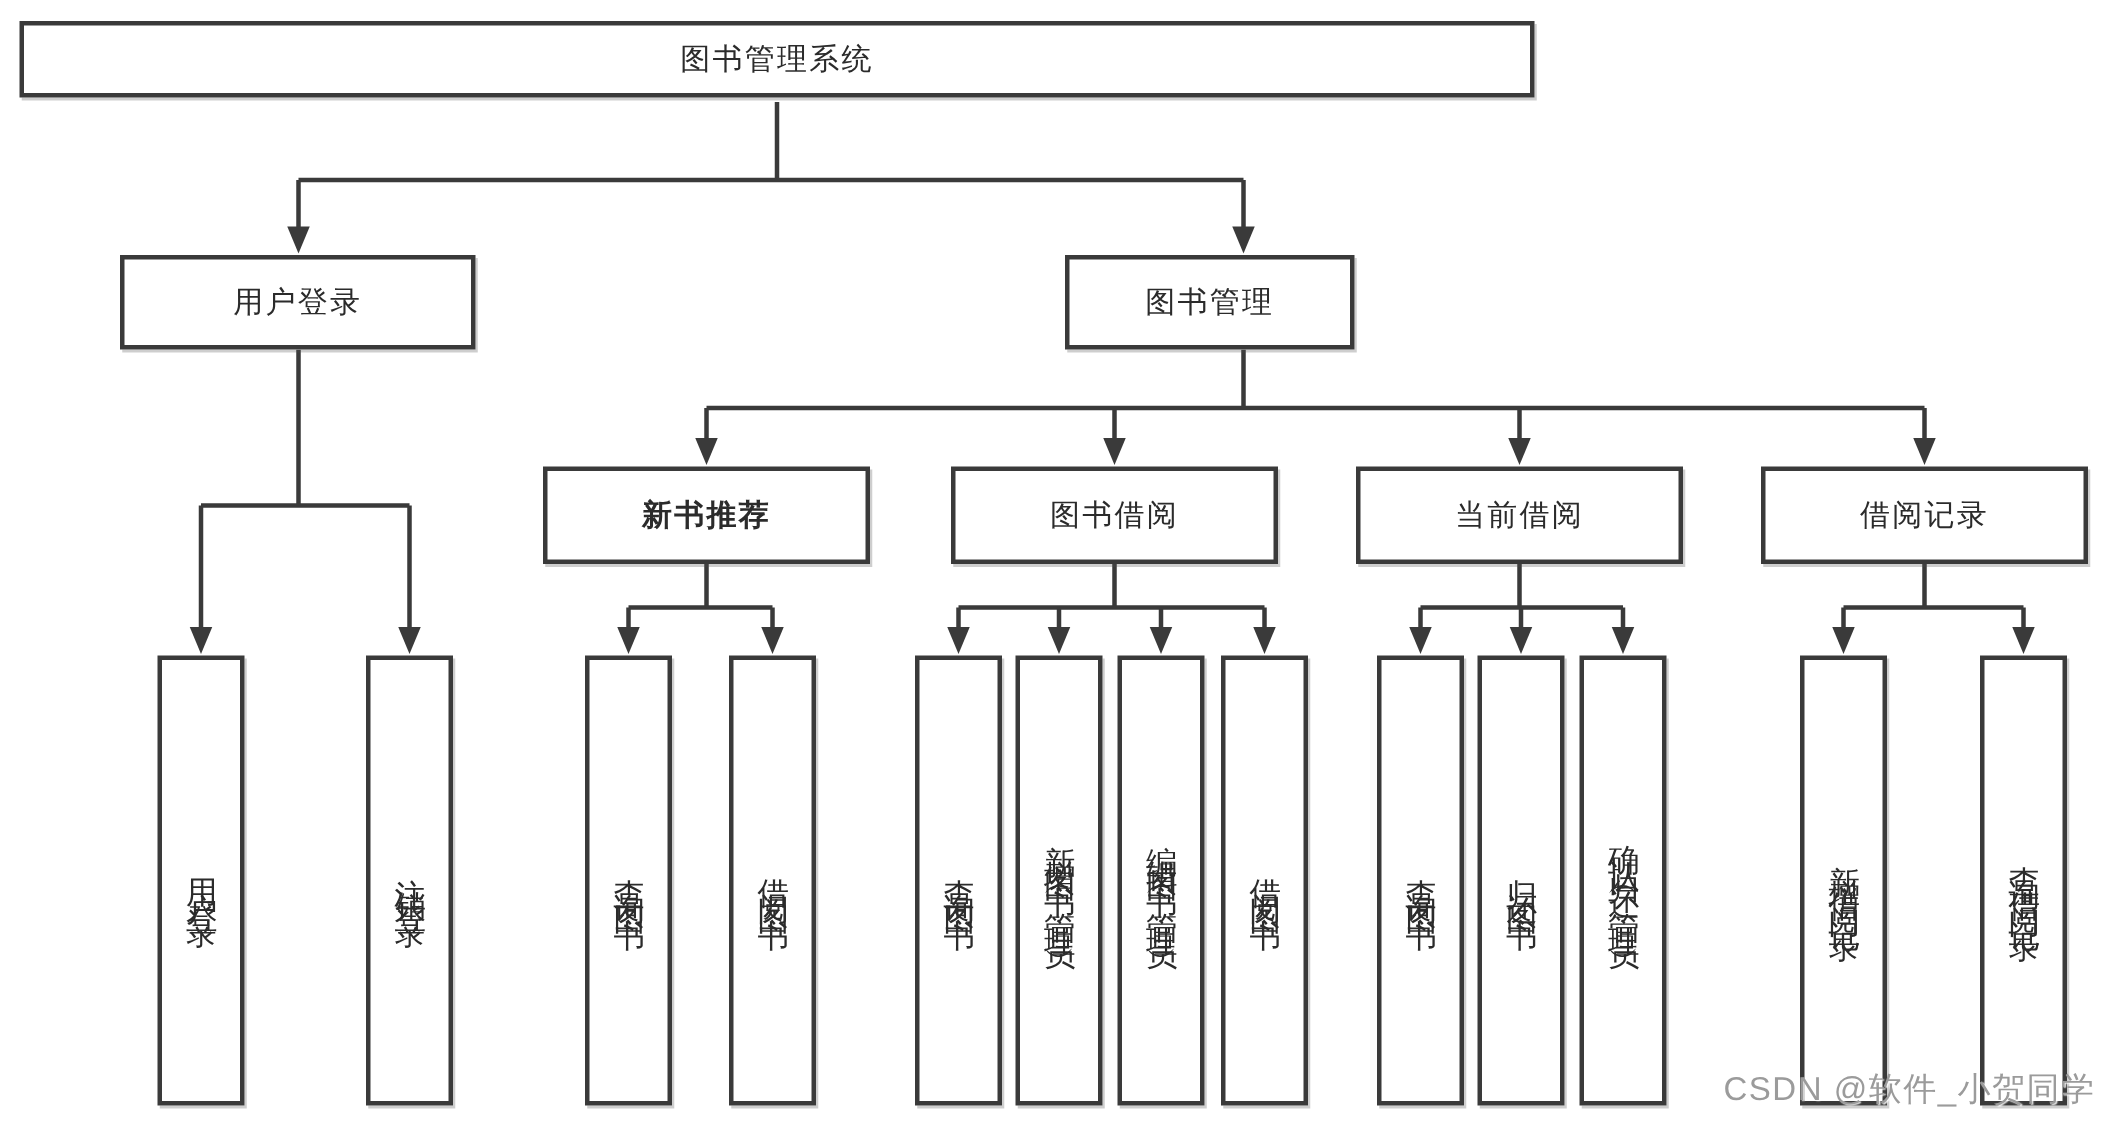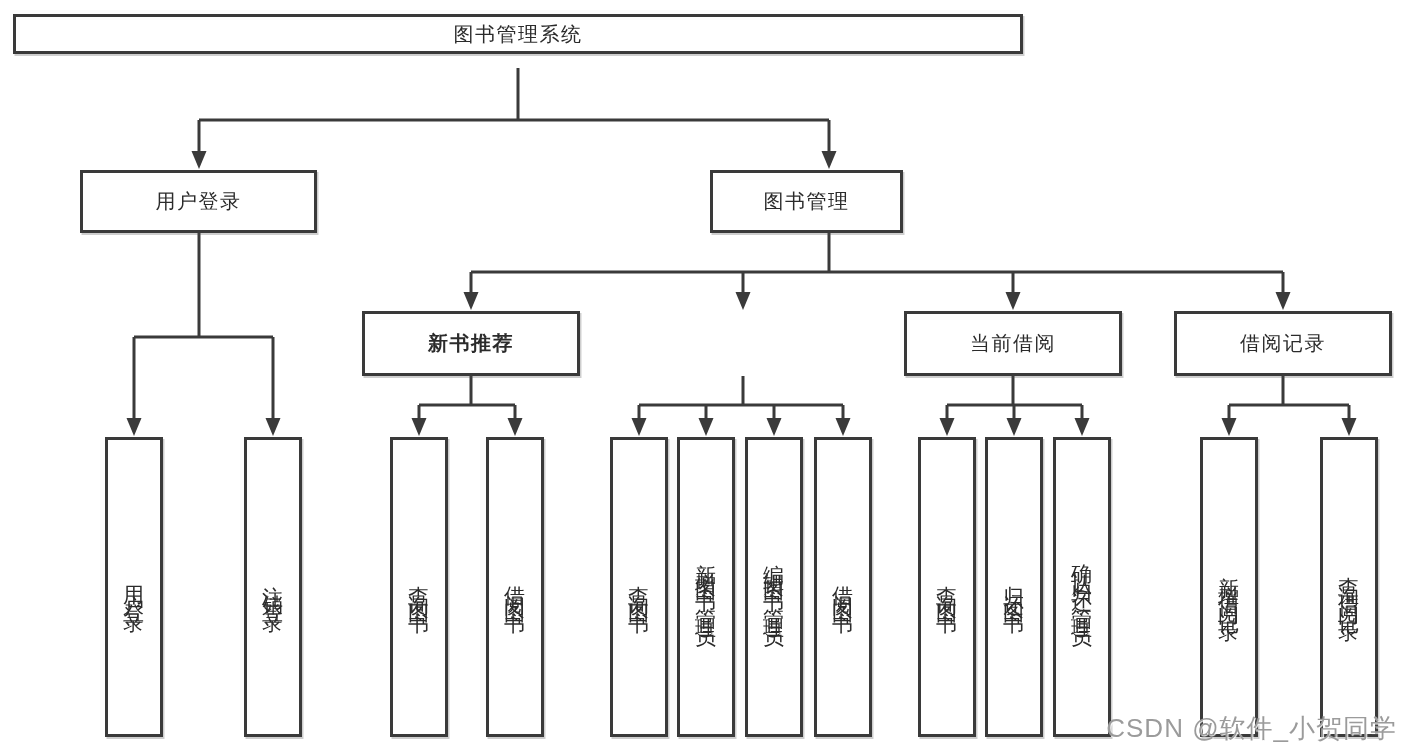--- a/index.html
+++ b/index.html
@@ -27,21 +27,21 @@
   .vnode { top:437px; width:58px; height:300px; }
   .vnode .vtext {
     writing-mode:vertical-rl;
     font-size:21px;
     letter-spacing:9px;
     line-height:1;
   }
   .watermark {
     position:absolute;
     top:711px; right:8px;
-    font-size:26px;
+    font-size:22px;
     letter-spacing:1px;
     color:var(--watermark,#9b9b9b);
     text-shadow:1px 1px 1px rgba(255,255,255,0.95);
     z-index:5;
     white-space:nowrap;
   }
 </style>
 </head>
 <body>
 
@@ -76,33 +76,36 @@
     <path d="M1013 376 V405 M947 405 H1082 M947 405 V419 M1014 405 V419 M1082 405 V419"></path>
     <polygon points="947,436 939.5,418 954.5,418"></polygon>
     <polygon points="1014,436 1006.5,418 1021.5,418"></polygon>
     <polygon points="1082,436 1074.5,418 1089.5,418"></polygon>
 
     <path d="M1283 376 V405 M1229 405 H1349 M1229 405 V419 M1349 405 V419"></path>
     <polygon points="1229,436 1221.5,418 1236.5,418"></polygon>
     <polygon points="1349,436 1341.5,418 1356.5,418"></polygon>
   </svg>
 
-  <div class="node hnode" style="left:13px; top:14px; width:1010px; height:40px;">
+  <div class="node hnode" style="left:13px; top:14px; width:1010px; height:51px;">
     <span>图书管理系统</span>
   </div>
 
   <div class="node hnode" style="left:80px; top:170px; width:237px; height:63px;">
     <span>用户登录</span>
   </div>
   <div class="node hnode" style="left:710px; top:170px; width:193px; height:63px;">
     <span>图书管理</span>
   </div>
 
   <div class="node hnode" style="left:362px; top:311px; width:218px; height:65px;font-weight:bold;">
     <span>新书推荐</span>
+  </div>
+  <div class="node hnode" style="left:634px; top:311px; width:218px; height:65px;">
+    <span>图书借阅</span>
   </div>
   <div class="node hnode" style="left:904px; top:311px; width:218px; height:65px;">
     <span>当前借阅</span>
   </div>
   <div class="node hnode" style="left:1174px; top:311px; width:218px; height:65px;">
     <span>借阅记录</span>
   </div>
 
   <div class="node vnode" style="left:105px;">
     <span class="vtext">用户登录</span>

